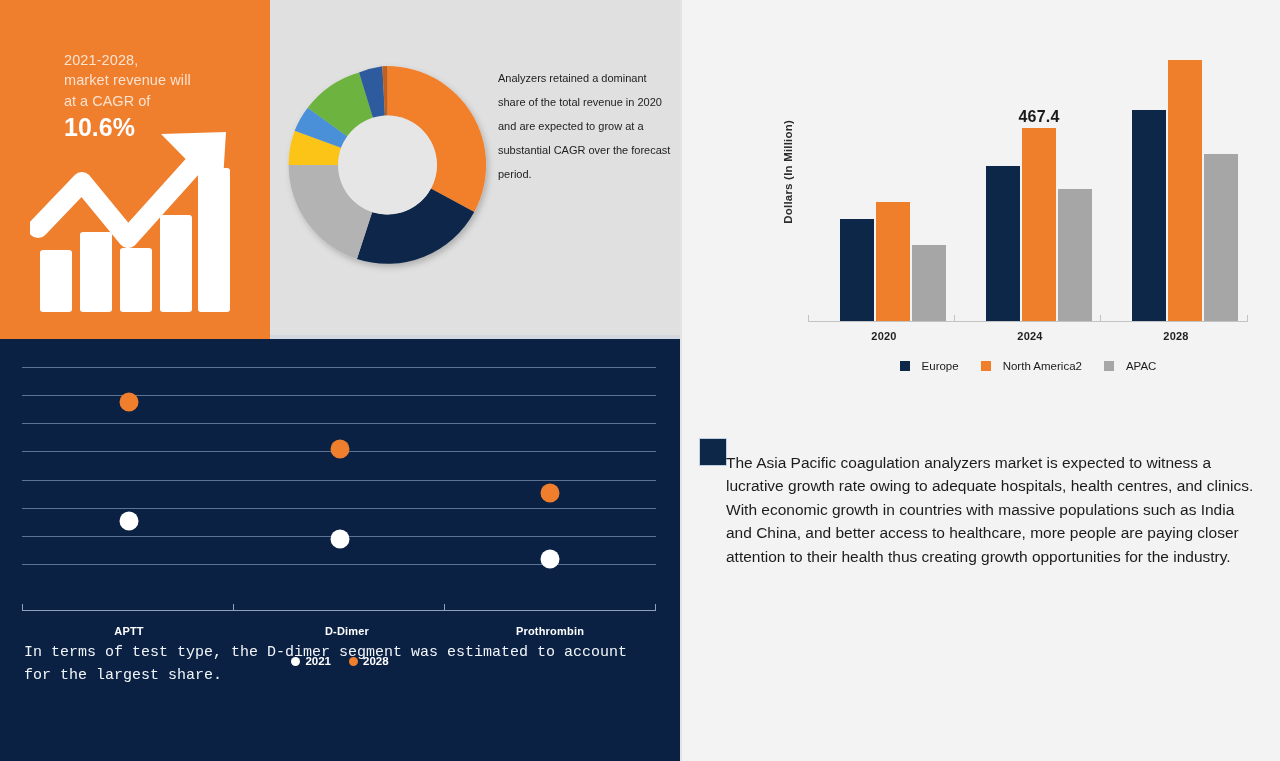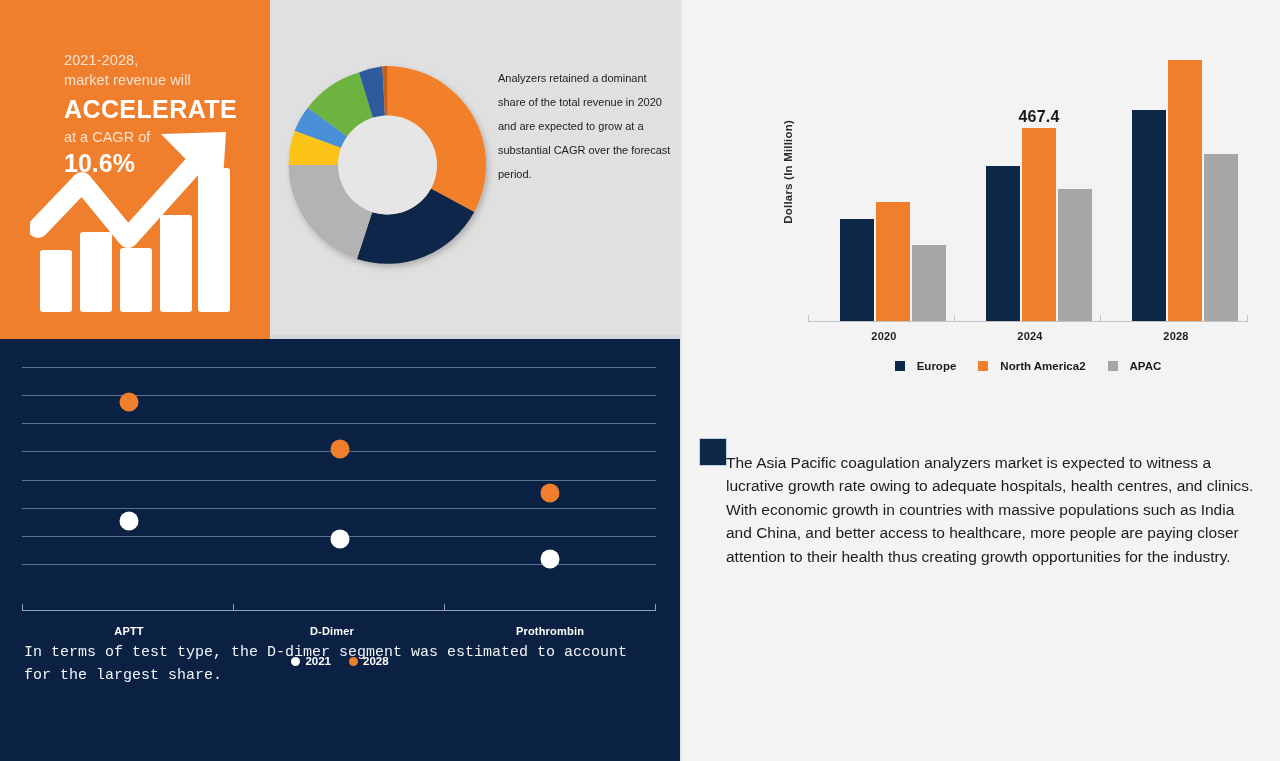--- a/index.html
+++ b/index.html
@@ -108,40 +108,39 @@
     font-size:16px;font-weight:700;color:#1a1a1a;letter-spacing:.2px;
   }
   .cat-label{
     position:absolute;transform:translateX(-50%);
     font-size:11px;font-weight:700;color:#1f1f1f;letter-spacing:.2px;
   }
   .bar-legend{
     position:absolute;left:88px;top:340px;width:440px;
     display:flex;justify-content:center;gap:22px;align-items:center;
   }
-  .blg-item{display:flex;align-items:center;gap:12px;font-size:11.5px;font-weight:700;color:#1b1b1b;}
+  .blg-item{display:flex;align-items:center;gap:12px;font-size:11.5px;font-weight:400;color:#1b1b1b;}
   .blg-sq{width:10px;height:10px;display:inline-block;}
 
   .note-block{position:absolute;left:20px;top:435px;width:560px;display:flex;gap:0;}
   .note-bullet{
     width:26px;height:26px;background:#0d2748;flex:0 0 26px;margin-top:4px;
     box-shadow:0 0 0 1px #bfd0e0;
   }
   .note-text{font-size:15.5px;line-height:23.5px;color:#1c1c1c;}
 </style>
 </head>
 <body>
 
 <div class="page">
 
   <section class="panel-accelerate">
     <div class="acc-lines">
       <div class="acc-small">2021-2028,</div>
       <div class="acc-small">market revenue will</div>
-      <div class="acc-big">ACCELERATE</div>
       <div class="acc-mid">at a CAGR of</div>
       <div class="acc-pct">10.6%</div>
     </div>
     <svg class="acc-icon" viewBox="0 0 230 200">
 
       <rect x="10" y="130" width="32" height="62" rx="3" fill="#ffffff"></rect>
       <rect x="50" y="112" width="32" height="80" rx="3" fill="#ffffff"></rect>
       <rect x="90" y="128" width="32" height="64" rx="3" fill="#ffffff"></rect>
       <rect x="130" y="95" width="32" height="97" rx="3" fill="#ffffff"></rect>
       <rect x="168" y="48" width="32" height="144" rx="3" fill="#ffffff"></rect>
@@ -210,21 +209,21 @@
 
       <div class="axisline"></div>
       <div class="tickmark" style="left:0px"></div>
       <div class="tickmark" style="left:211px"></div>
       <div class="tickmark" style="left:422px"></div>
       <div class="tickmark" style="left:633px"></div>
     </div>
 
     <div class="dot-xlabels">
       <span class="dot-xlabel" style="left:107px">APTT</span>
-      <span class="dot-xlabel" style="left:310px">D-Dimer</span>
+      <span class="dot-xlabel" style="left:325px">D-Dimer</span>
       <span class="dot-xlabel" style="left:528px">Prothrombin</span>
     </div>
 
     <div class="dot-legend">
       <span class="lg-item">
         <span class="lg-dot" style="background:#ffffff"></span>
         <span>2021</span>
       </span>
       <span class="lg-item">
         <span class="lg-dot" style="background:#ef7e2d"></span>

